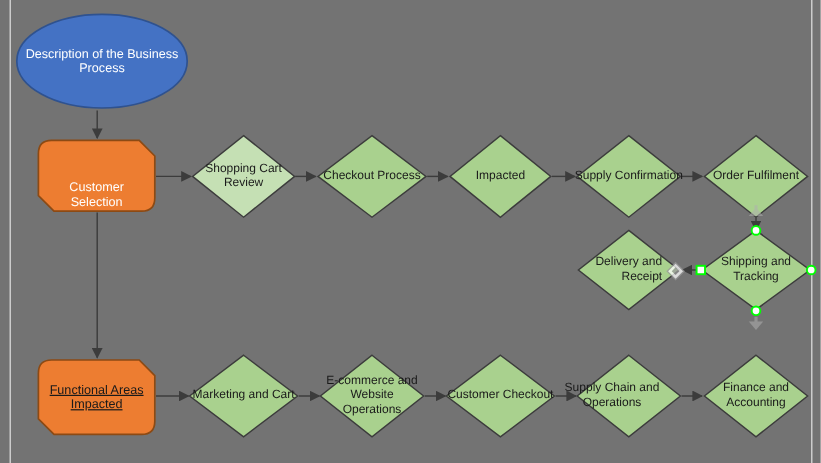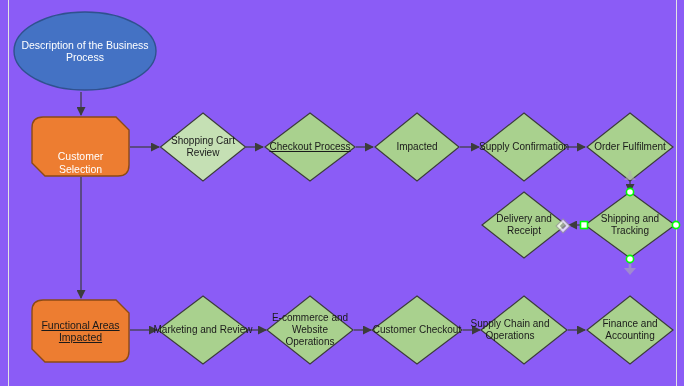--- a/index.html
+++ b/index.html
@@ -7,21 +7,21 @@
     padding: 0;
     background: #ffffff;
   }
   body {
     font-family: "Liberation Sans", sans-serif;
   }
   #canvas {
     position: relative;
     width: 684px;
     height: 386px;
-    background: #8b5cf6;
+    background: #737373;
     overflow: hidden;
   }
   
   .page-rule {
     position: absolute;
     top: 0;
     width: 1px;
     height: 386px;
     background: #e3e3e3;
   }
@@ -132,29 +132,29 @@
   </svg>
 
   <div id="labels-layer">
       <div class="node-label lbl-ellipse" style="left: 20px; top: 12px; width: 130px; height: 78px; color: rgb(255, 255, 255);">Description of the Business
 Process</div>
       <div class="node-label lbl-orange-light" style="left: 38px; top: 117px; width: 85px; height: 59px; color: rgb(255, 255, 255); margin-top: 16px;">Customer Selection</div>
       <div class="node-label lbl-orange-dark" style="left: 38px; top: 300px; width: 85px; height: 62px; color: rgb(26, 26, 26); text-decoration: underline;">Functional Areas
 Impacted</div>
       <div class="node-label lbl-diamond" style="left: 152.5px; top: 113px; width: 101px; height: 68px;">Shopping Cart
 Review</div>
-      <div class="node-label lbl-diamond" style="left: 257px; top: 113px; width: 106px; height: 68px; text-decoration: underline;">Checkout Process</div>
+      <div class="node-label lbl-diamond" style="left: 257px; top: 113px; width: 106px; height: 68px;">Checkout Process</div>
       <div class="node-label lbl-diamond" style="left: 367px; top: 113px; width: 100px; height: 68px;">Impacted</div>
       <div class="node-label lbl-diamond" style="left: 473px; top: 113px; width: 102px; height: 68px;">Supply Confirmation</div>
       <div class="node-label lbl-diamond" style="left: 579px; top: 113px; width: 102px; height: 68px;">Order Fulfilment</div>
-      <div class="node-label lbl-diamond" style="left: 474px; top: 192px; width: 100px; height: 66px;">Delivery and
+      <div class="node-label lbl-diamond" style="left: 474px; top: 192px; width: 100px; height: 66px; text-align: right;">Delivery and
 Receipt</div>
       <div class="node-label lbl-diamond" style="left: 577px; top: 192px; width: 106px; height: 66px;">Shipping and
 Tracking</div>
-      <div class="node-label lbl-diamond" style="left: 150px; top: 296px; width: 106px; height: 68px;">Marketing and Review</div>
+      <div class="node-label lbl-diamond" style="left: 150px; top: 296px; width: 106px; height: 68px;">Marketing and Cart</div>
       <div class="node-label lbl-diamond" style="left: 259px; top: 296px; width: 102px; height: 68px;">E-commerce and
 Website
 Operations</div>
       <div class="node-label lbl-diamond" style="left: 364px; top: 296px; width: 106px; height: 68px;">Customer Checkout</div>
       <div class="node-label lbl-diamond" style="left: 459px; top: 296px; width: 102px; height: 68px;">Supply Chain and
 Operations</div>
       <div class="node-label lbl-diamond" style="left: 579px; top: 296px; width: 102px; height: 68px;">Finance and
 Accounting</div>
     </div>
 

